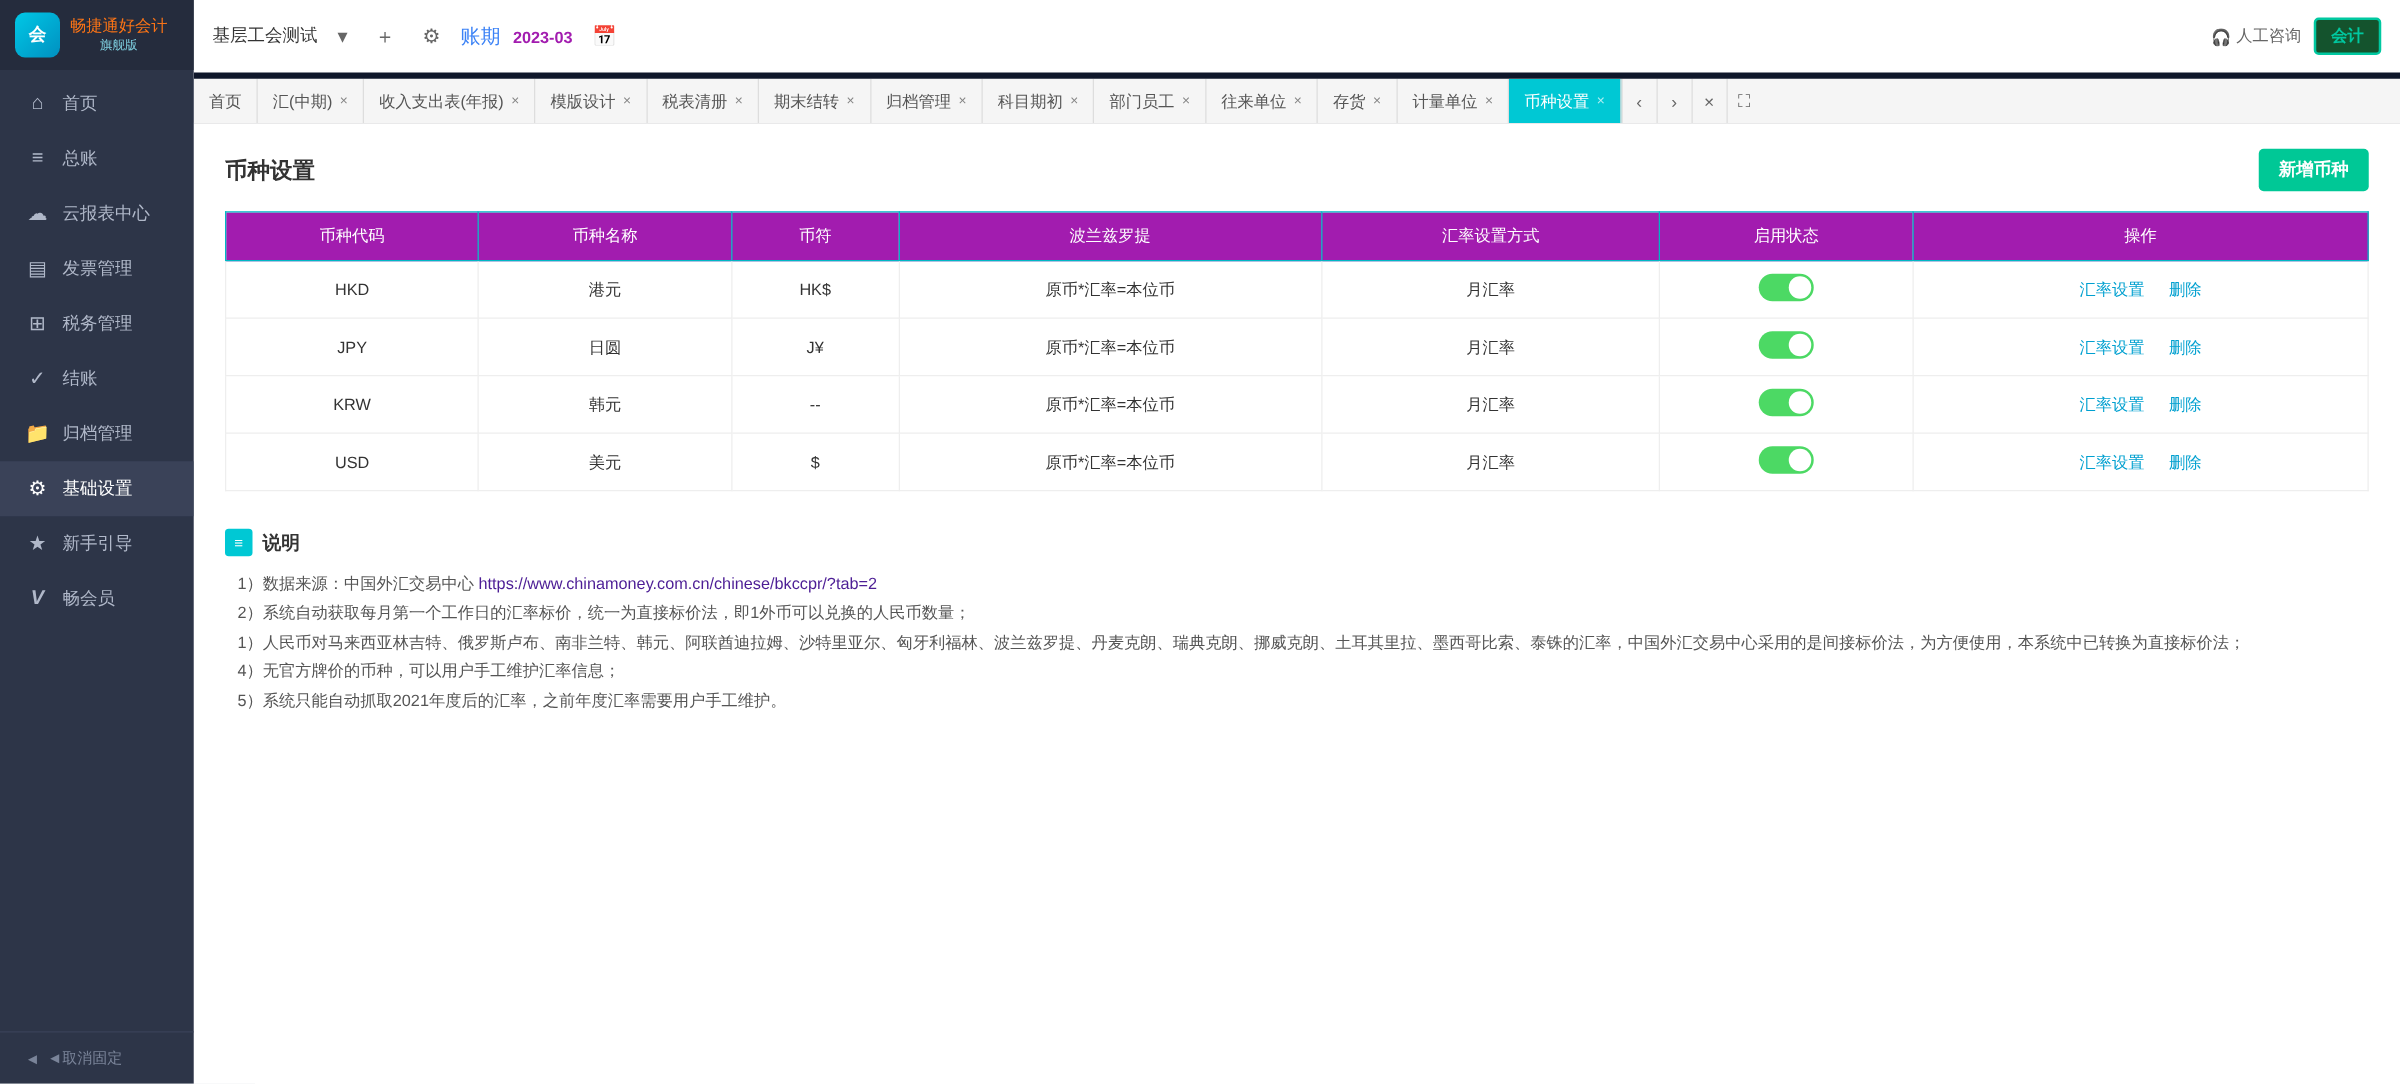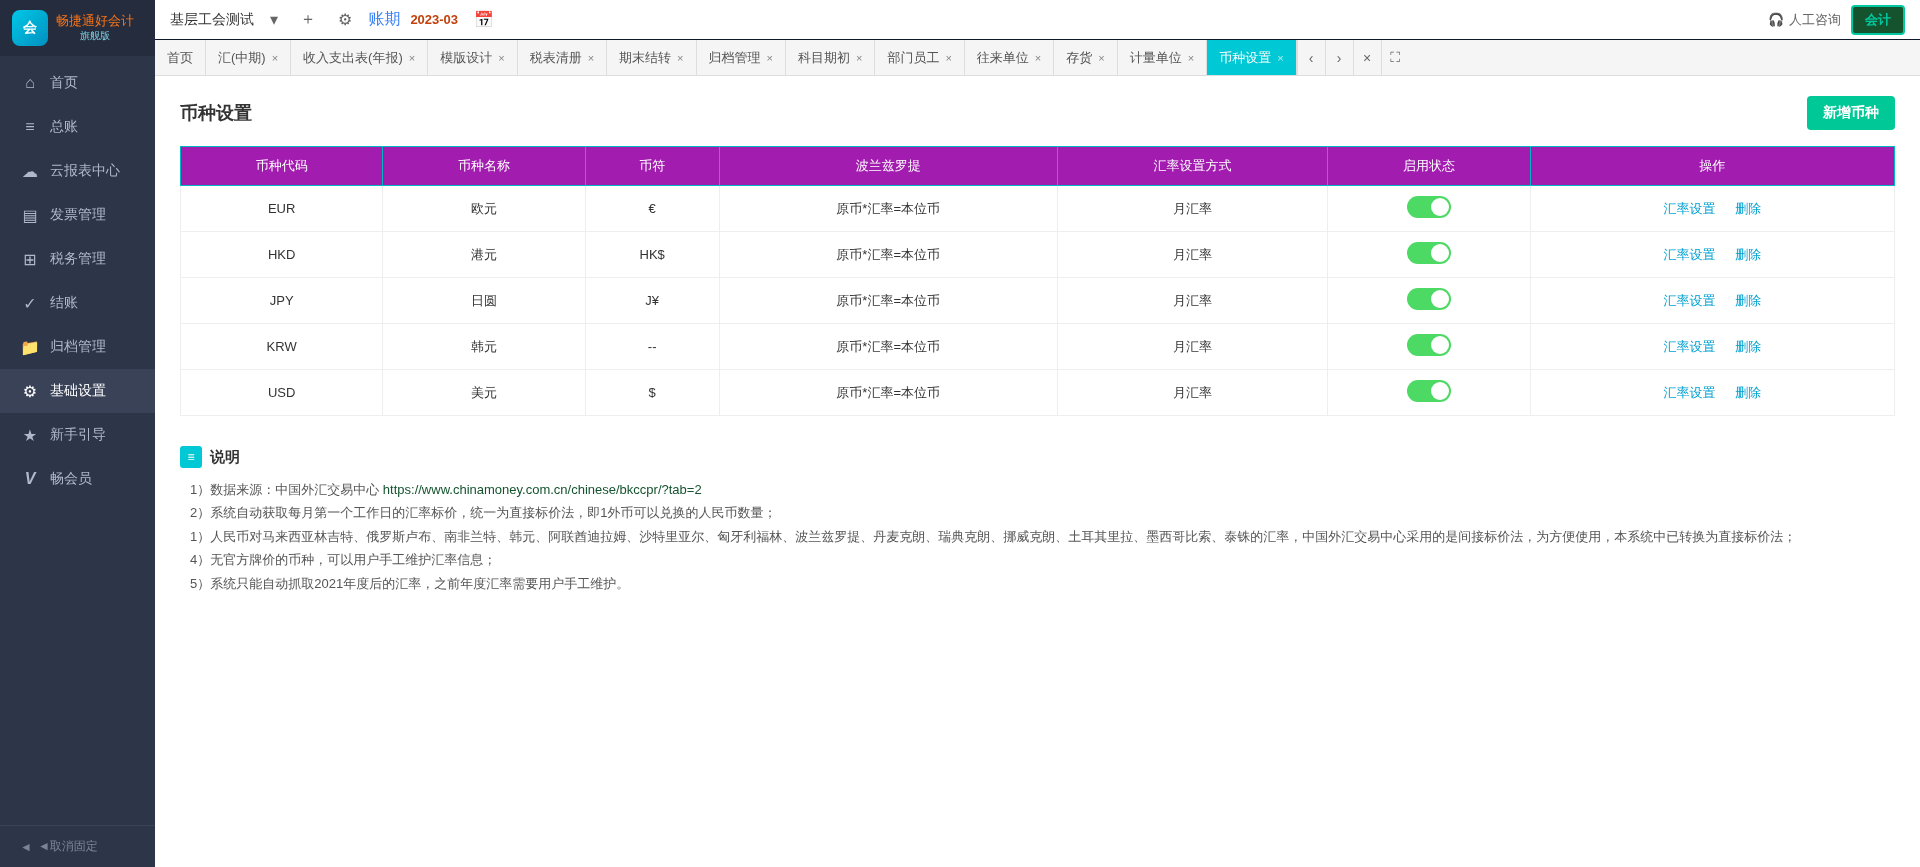--- a/index.html
+++ b/index.html
@@ -48,31 +48,31 @@
       cursor: pointer;
       border-top: 1px solid #3a4258;
     }
 
     
     .main { flex: 1; display: flex; flex-direction: column; overflow: hidden; }
 
     
     .topbar {
       background: white;
-      border-bottom: 1px solid #0f172a;
+      border-bottom: 5px solid #0f172a;
       display: flex; align-items: center;
       padding: 0 15px;
-      height: 40px;
+      height: 63px;
       gap: 10px;
       flex-shrink: 0;
     }
     .project-name { font-size: 14px; color: #333; }
     .topbar-icon-btn { cursor: pointer; color: #666; font-size: 16px; padding: 2px 6px; }
     .period-label { font-size: 16px; color: #3b82f6; }
-    .period-value { font-size: 13px; color: #c2410c; font-weight: bold; }
+    .period-value { font-size: 13px; color: #a21caf; font-weight: bold; }
     .topbar-right { margin-left: auto; display: flex; align-items: center; gap: 10px; }
     .consult-btn { display: flex; align-items: center; gap: 4px; color: #666; font-size: 13px; cursor: pointer; }
     .account-btn {
       border: 2px solid #00c8a0;
       color: #00c8a0;
       background: #14532d;
       padding: 4px 12px;
       border-radius: 4px;
       font-size: 13px;
       cursor: pointer;
@@ -192,21 +192,21 @@
       border-radius: 3px;
       display: flex; align-items: center; justify-content: center;
       color: white; font-size: 12px;
     }
     .note-list { list-style: none; padding-left: 10px; }
     .note-list li {
       font-size: 13px;
       color: #555;
       line-height: 1.8;
     }
-    .note-link { color: #14532d; text-decoration: none; }
+    .note-link { color: #4c1d95; text-decoration: none; }
   </style>
 </head>
 <body>
 
 <div class="sidebar">
   <div class="sidebar-logo">
     <div class="logo-icon">
       <span>会</span>
     </div>
     <div>
@@ -351,34 +351,20 @@
           <th>币种代码</th>
           <th>币种名称</th>
           <th>币符</th>
           <th>波兰兹罗提</th>
           <th>汇率设置方式</th>
           <th>启用状态</th>
           <th>操作</th>
         </tr>
       </thead>
       <tbody id="table-body">
-      <tr>
-    <td>EUR</td>
-    <td>欧元</td>
-    <td>€</td>
-    <td>原币*汇率=本位币</td>
-    <td>月汇率</td>
-    <td>
-      <div class="toggle"></div>
-    </td>
-    <td>
-      <span class="action-link">汇率设置</span>
-      <span class="action-link">删除</span>
-    </td>
-  </tr>
           <tr>
     <td>HKD</td>
     <td>港元</td>
     <td>HK$</td>
     <td>原币*汇率=本位币</td>
     <td>月汇率</td>
     <td>
       <div class="toggle"></div>
     </td>
     <td>

